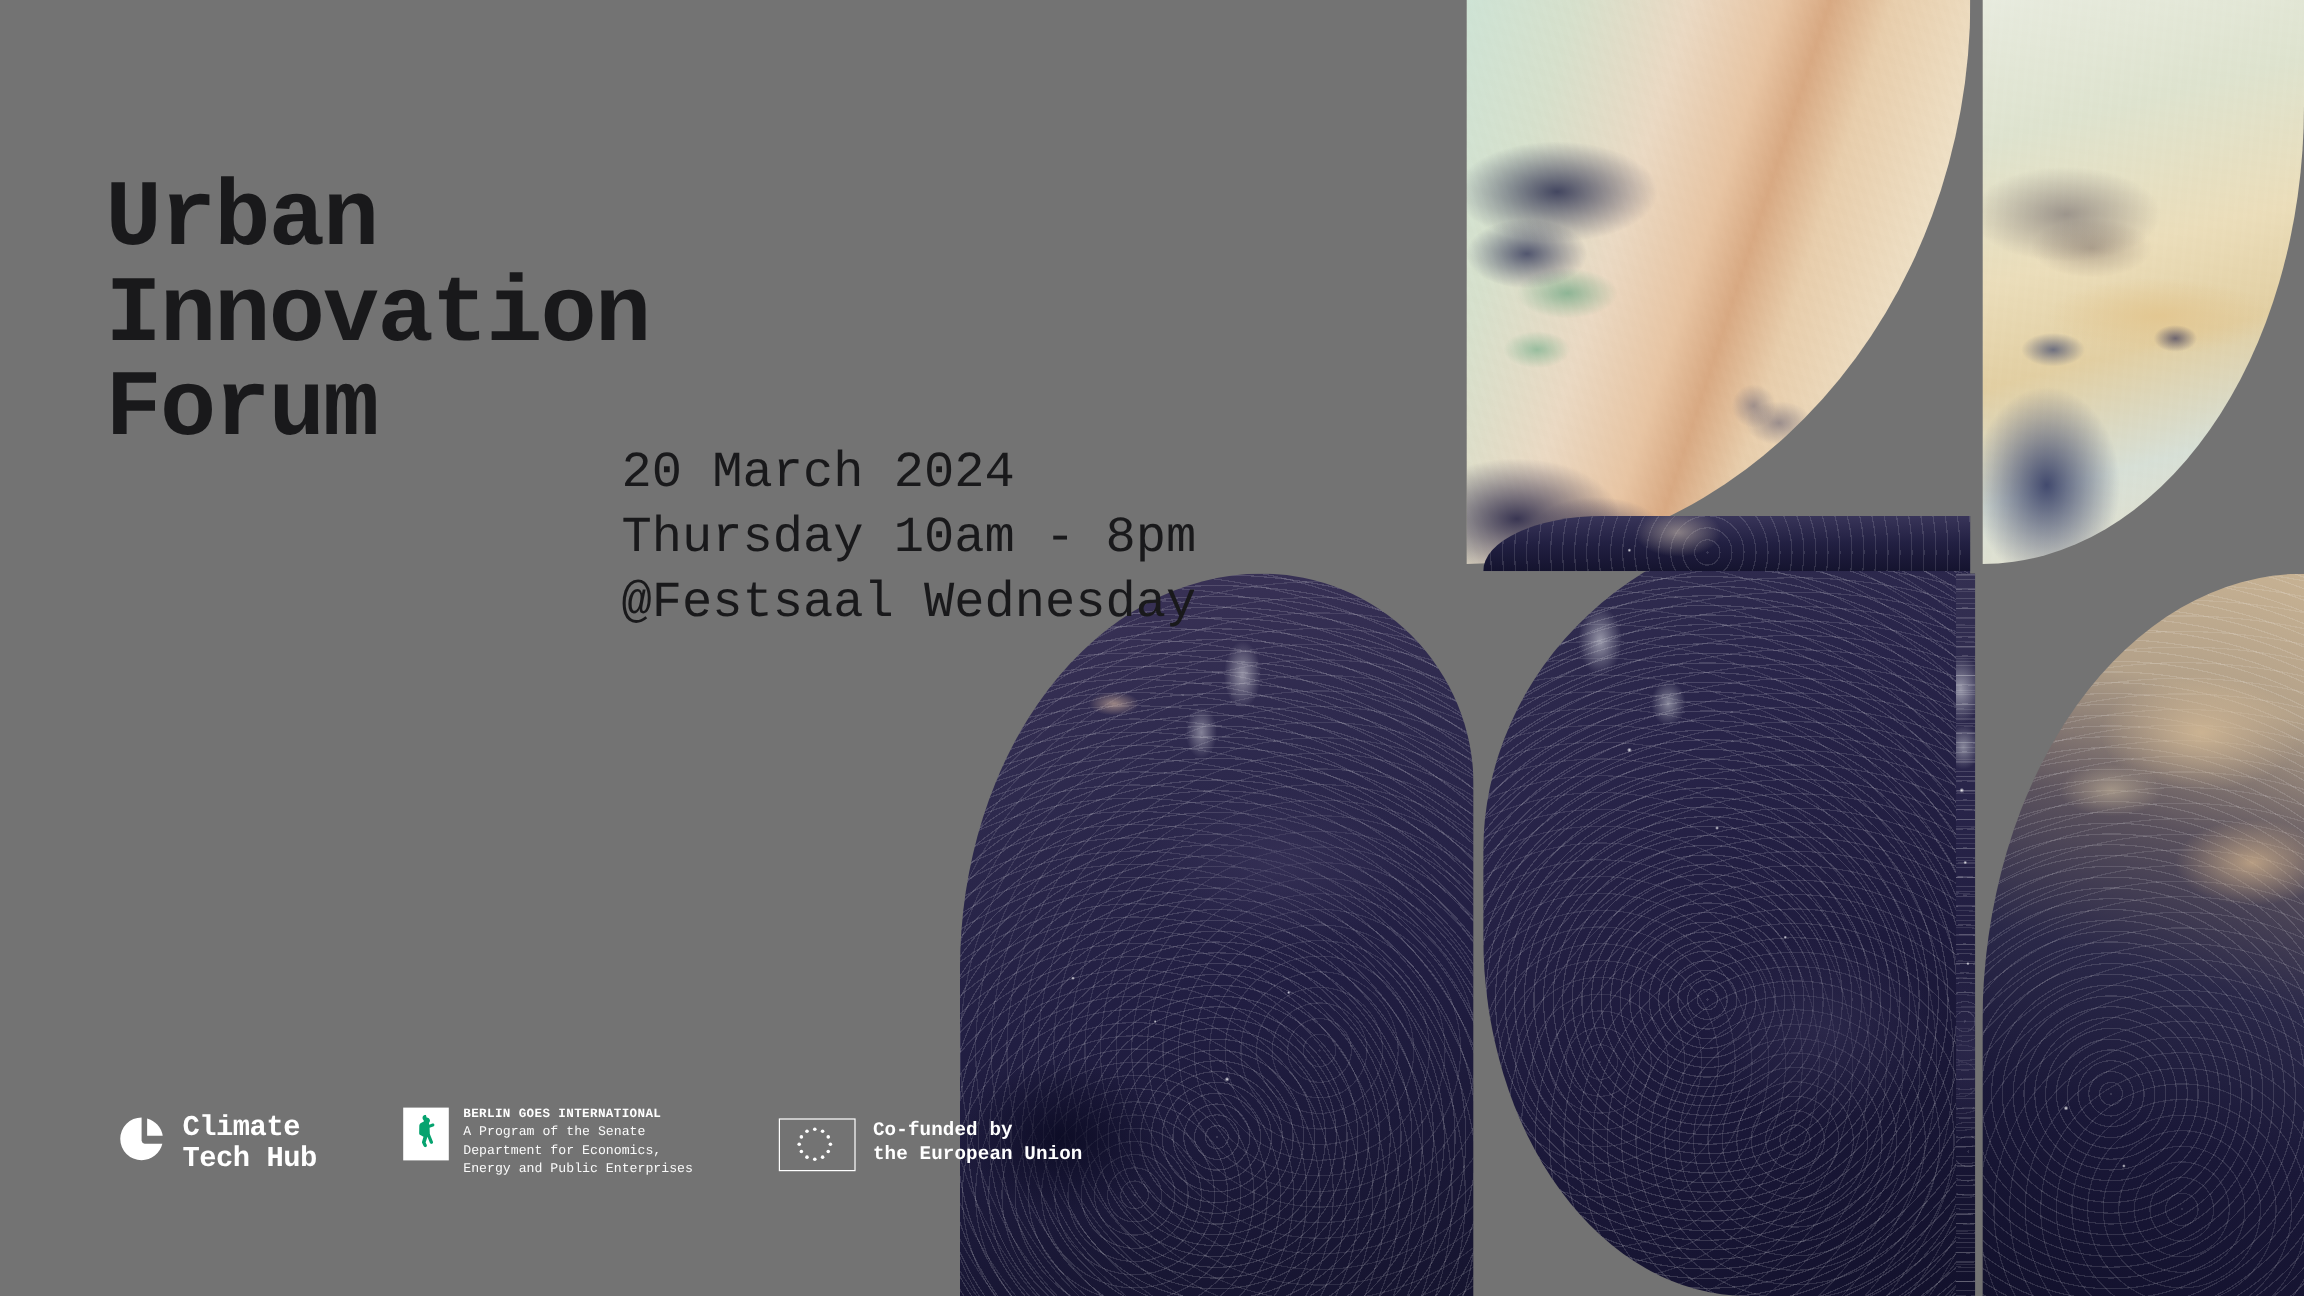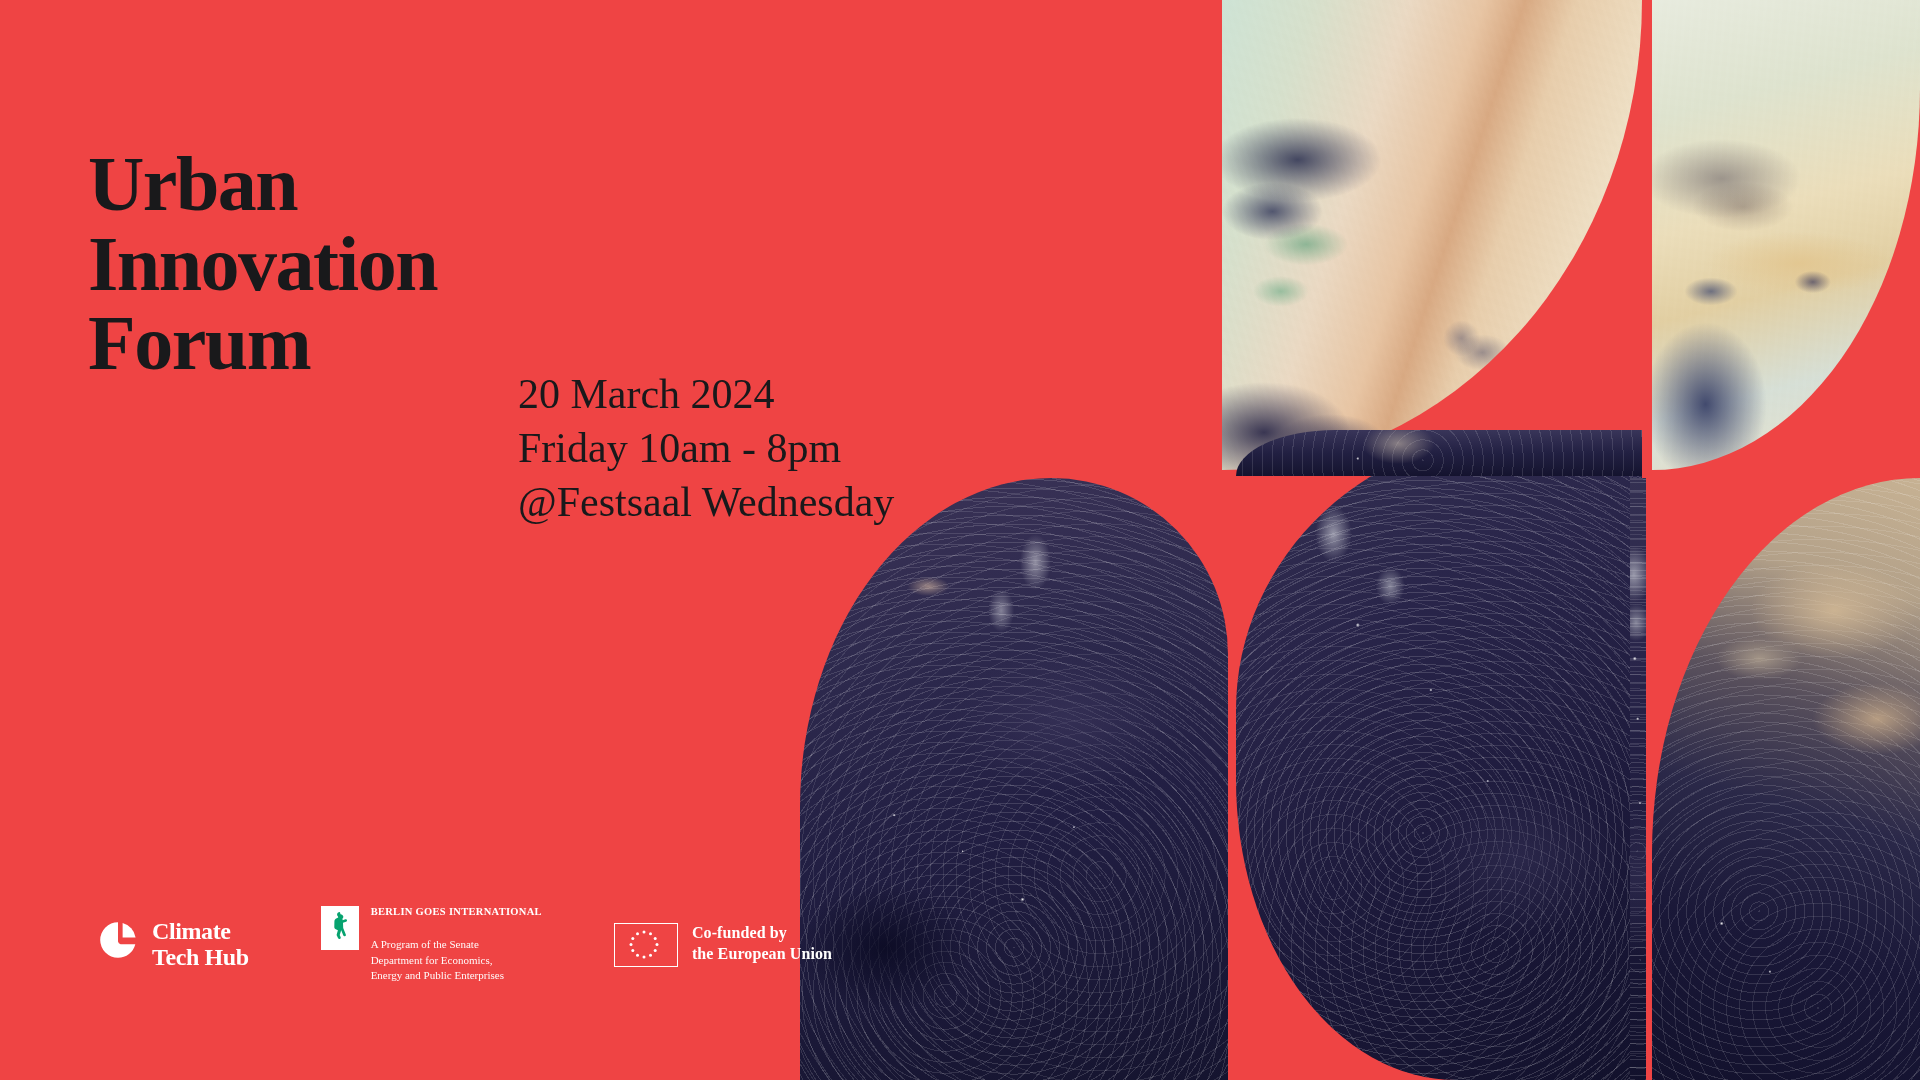--- a/index.html
+++ b/index.html
@@ -4,23 +4,23 @@
 <style>
   html, body {
     margin: 0;
     padding: 0;
     background: #05d68f;
   }
   .poster {
     position: relative;
     width: 1920px;
     height: 1080px;
-    background: #ef4444;
+    background: #737373;
     overflow: hidden;
-    font-family: Liberation Serif, serif;
+    font-family: Liberation Mono, monospace;
   }
 
   
   .mosaic {
     position: absolute;
     inset: 0;
     pointer-events: none;
   }
   .tile {
     position: absolute;
@@ -180,21 +180,21 @@
 
   .bgi-mark {
     width: 38px; height: 44px;
     background: #ffffff;
     display: flex; align-items: center; justify-content: center;
     margin-right: 12px;
   }
   .bgi-text { color: #ffffff; }
   .bgi-title {
     font-size: 10.5px; font-weight: 700; letter-spacing: .3px;
-    margin-bottom: 20px;
+    margin-bottom: 2px;
   }
   .bgi-sub {
     font-size: 11px; font-weight: 400; line-height: 1.42;
     white-space: pre-line; opacity: .97;
   }
 
   .eu-flag {
     width: 62px; height: 42px;
     border: 1.6px solid #ffffff;
     position: relative; margin-right: 14px;
@@ -240,21 +240,21 @@
     </div>
 
   </div>
 
   <h1 class="headline">Urban
 Innovation
 Forum</h1>
 
   <div class="details">
     <div>20 March 2024</div>
-    <div>Friday 10am - 8pm</div>
+    <div>Thursday 10am - 8pm</div>
     <div>@Festsaal Wednesday</div>
   </div>
 
   <div class="logos">
 
     <div class="logo">
       <span class="cth-mark">
         <svg width="42" height="42" viewBox="0 0 42 42" aria-hidden="true">
           <path d="M20 3.2 A17.8 17.8 0 1 0 20 38.8 A17.8 17.8 0 0 0 37.3 25.2 L22.6 25.2 A3.2 3.2 0 0 1 20 22.6 Z" fill="#ffffff"></path>
           <path d="M24.6 4.1 A17.8 17.8 0 0 1 37.6 18.4 L24.6 18.4 Z" fill="#ffffff"></path>

